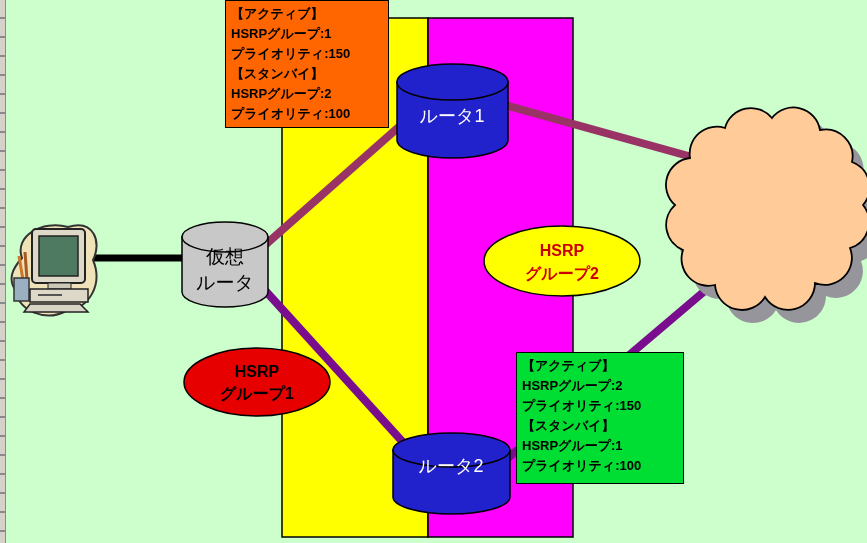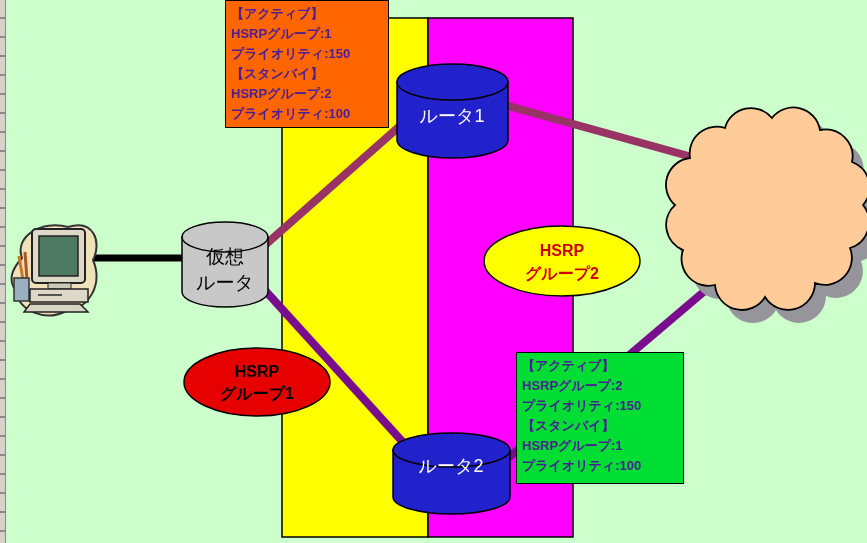--- a/index.html
+++ b/index.html
@@ -12,21 +12,21 @@
   svg{position:absolute;left:0;top:0;}
   
   .edge-strip{
     position:absolute;left:0;top:0;width:5px;height:543px;z-index:6;
     background:repeating-linear-gradient(to bottom,#D6D2CA 0px,#D6D2CA 17px,#8A8A8A 17px,#8A8A8A 19px);
     border-right:1px solid #8A8A8A;
   }
   
   .note{
     position:absolute;z-index:5;border:1px solid #000;
-    font-size:13px;font-weight:bold;color:#4c1d95;line-height:20px;
+    font-size:13px;font-weight:bold;color:#000000;line-height:20px;
     padding:3px 5px;white-space:nowrap;box-sizing:border-box;
   }
   .note-top{left:225px;top:0px;width:164px;height:128px;background:#FF6600;}
   .note-bottom{left:516px;top:352px;width:168px;height:132px;background:#00DD33;}
   .cyl-label{fill:#FFFFFF;font-size:18px;font-family:"Liberation Sans",sans-serif;text-anchor:middle;}
   .cyl-label-dark{fill:#000000;font-size:19px;font-family:"Liberation Sans",sans-serif;text-anchor:middle;}
   .grp-label{font-size:16px;font-weight:bold;font-family:"Liberation Sans",sans-serif;text-anchor:middle;}
 </style>
 </head>
 <body>

